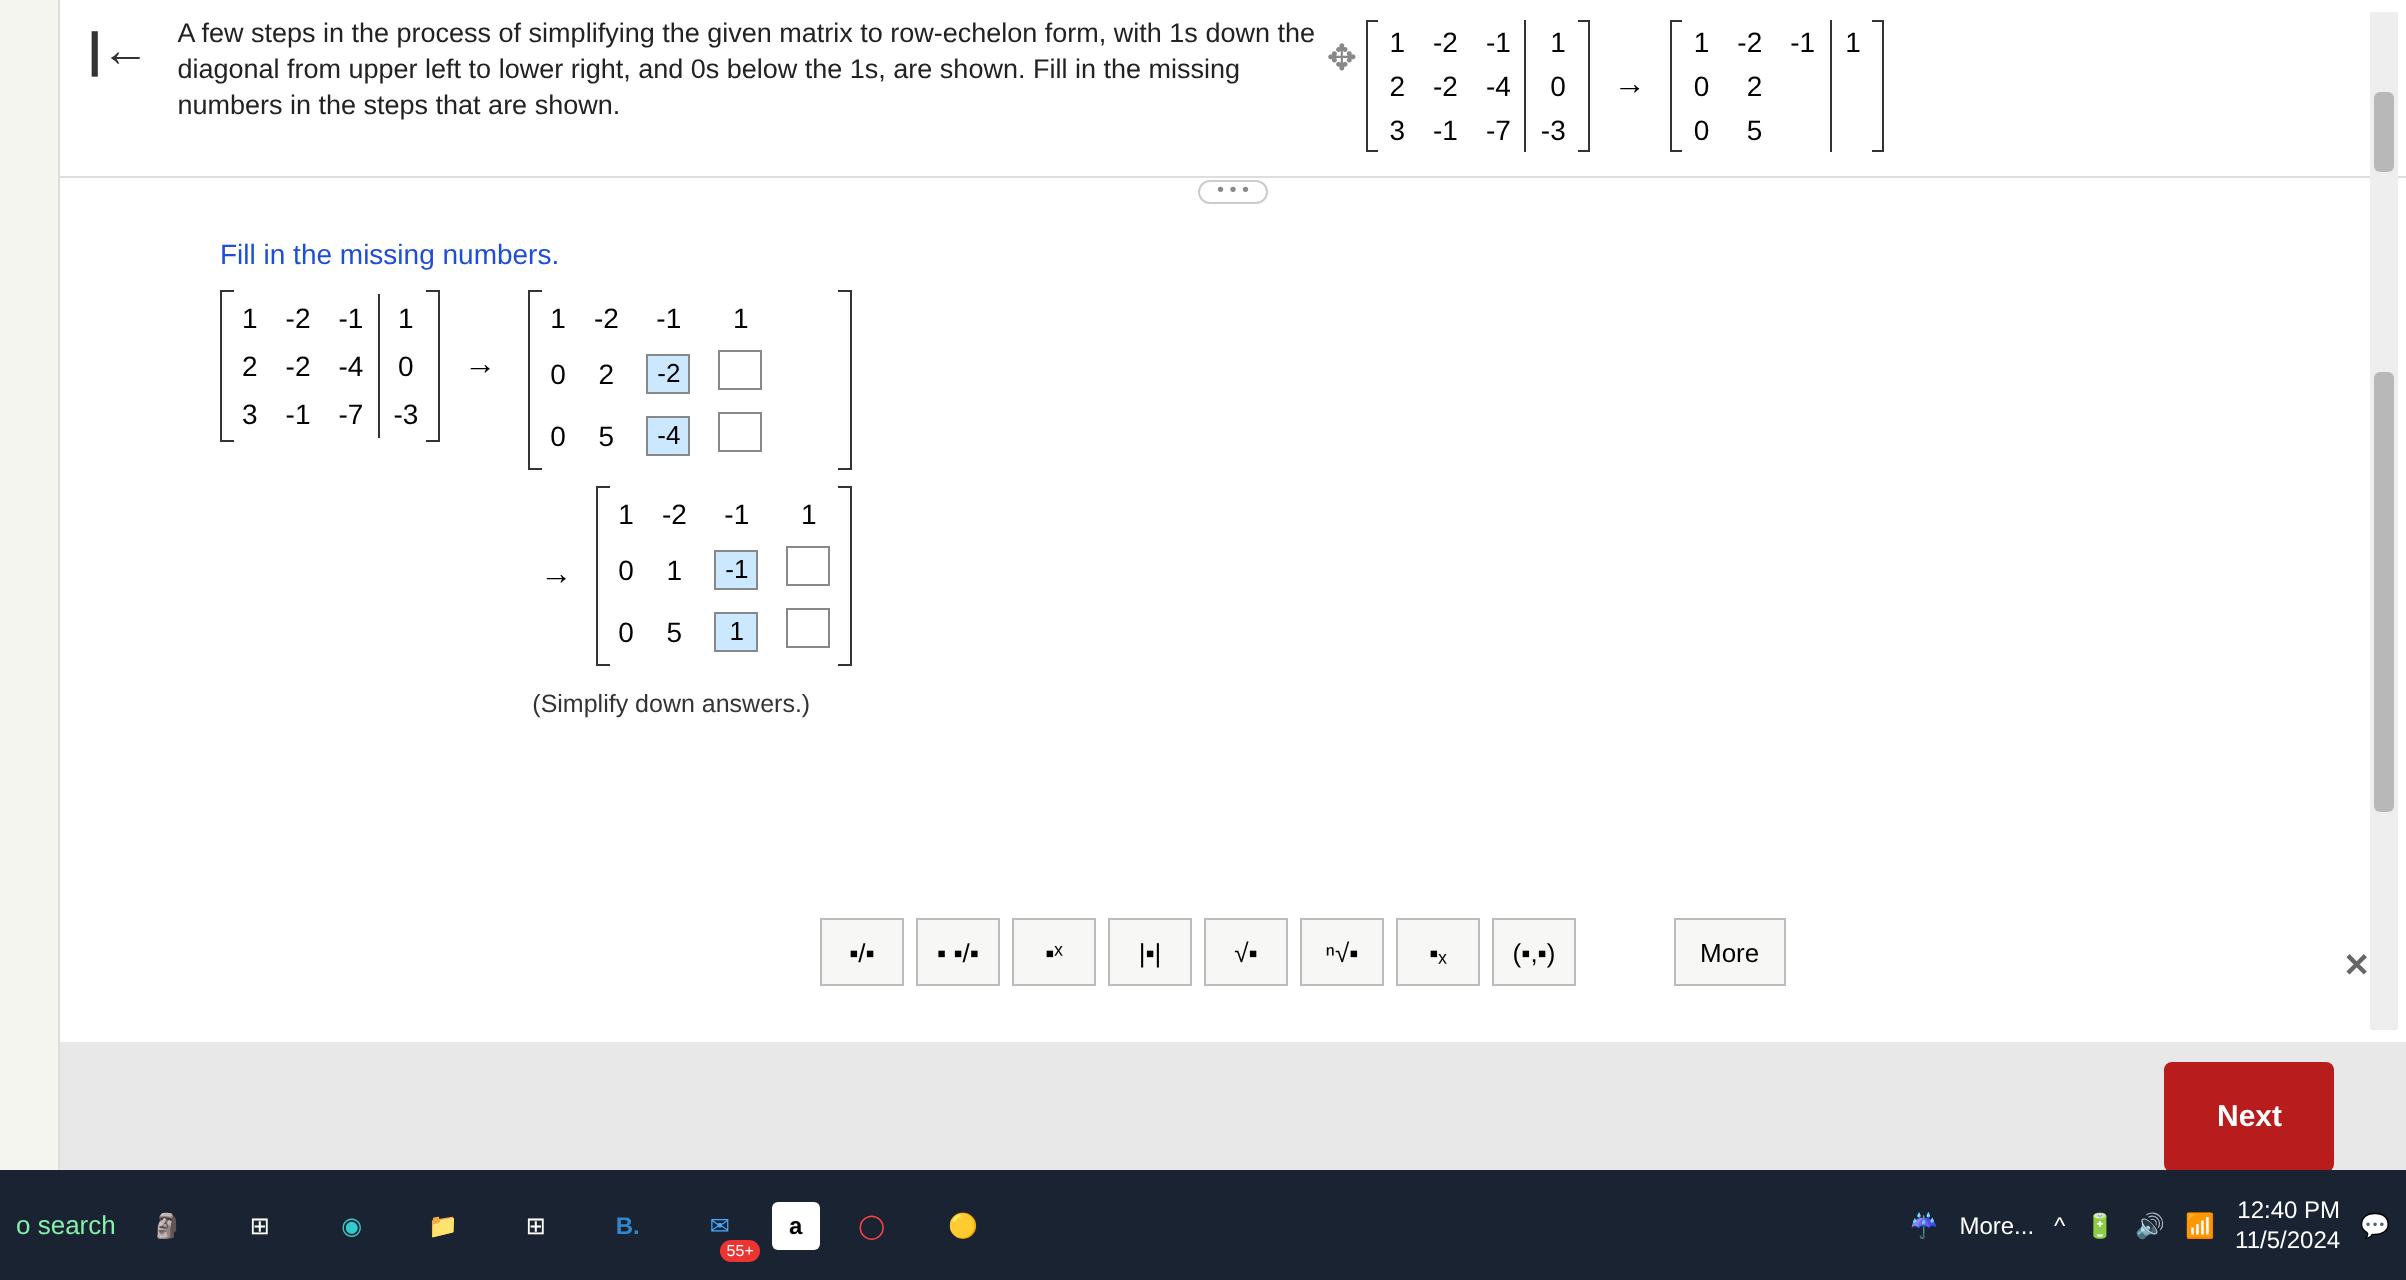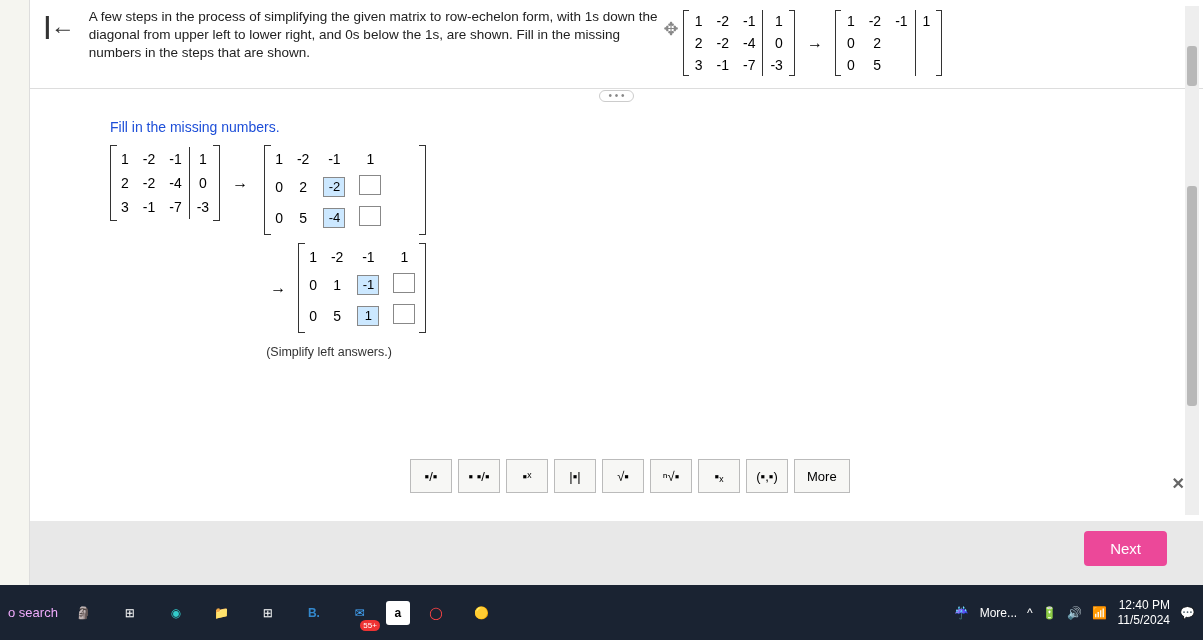--- a/index.html
+++ b/index.html
@@ -28,30 +28,30 @@
 .matb::before { left:0; border-left:1.5px solid #333; }
 .matb::after { right:0; border-right:1.5px solid #333; }
 .matb table { border-collapse: collapse; }
 .matb td { padding: 4px 7px; text-align: center; font-size: 14px; min-width: 18px; }
 .input-cell { border:1px solid #888; min-width: 22px; height: 20px; display:inline-block; background:#fff; text-align:center; line-height:18px; font-size:13px; }
 .input-cell.filled { background:#cce8ff; }
 .stack { display:flex; flex-direction:column; gap:8px; }
 .simplify-note { font-size: 12.5px; color:#333; margin-top: 4px; margin-left: 2px; }
 .math-toolbar { position:absolute; bottom: 86px; left: 0; right: 0; display:flex; gap:6px; padding: 6px 10px 6px 380px; align-items:center; background:#fff; }
 .mt-btn { border:1px solid #bbb; background:#f7f7f5; width:42px; height:34px; display:flex; align-items:center; justify-content:center; font-size:13px; cursor:pointer; }
-.mt-btn.more { width:auto; padding: 0 12px; }
+.mt-btn.more { width:auto; padding: 0 12px; margin-left: 43px; }
 .close-x { position:absolute; right: 18px; bottom: 92px; font-size: 16px; font-weight:bold; color:#666; cursor:pointer; }
 .footer-bar { position:absolute; bottom: 0; left:0; right:0; height: 64px; background:#e8e8e8; display:flex; align-items:flex-start; justify-content:flex-end; padding: 10px 36px; }
-.next-btn { background:#ec4899; color:#fff; border:none; border-radius:4px; padding: 9px 26px; font-size:15px; font-weight:normal; cursor:pointer; }
+.next-btn { background:#b91c1c; color:#fff; border:none; border-radius:4px; padding: 19px 26px; font-size:15px; font-weight:bold; cursor:pointer; }
 .scroll-right { position:absolute; right:4px; top:6px; bottom:70px; width:14px; background:#eee; }
 .scroll-thumb { position:absolute; right:2px; width:10px; background:#b8b8b8; border-radius:3px; }
 .scroll-thumb.t1 { top: 40px; height: 40px; }
 .scroll-thumb.t2 { top: 180px; height: 220px; }
 .taskbar { position:absolute; bottom:0; left:0; right:0; height:55px; background:#1a2332; display:flex; align-items:center; padding: 0 8px; color:#fff; font-size:12px; gap: 6px; }
-.tb-search { color:#f0abfc; font-size:13px; }
+.tb-search { color:#86efac; font-size:13px; }
 .tb-item { width:40px; height:40px; display:flex; align-items:center; justify-content:center; cursor:pointer; }
 .tb-spacer { flex:1; }
 .tb-right { display:flex; align-items:center; gap:10px; }
 .tb-clock { text-align:right; line-height:1.2; }
 .hmat-wrap { position:relative; padding: 0 5px; }
 .hmat-wrap::before, .hmat-wrap::after { content:""; position:absolute; top:0; bottom:0; width:5px; border-top:1.5px solid #333; border-bottom:1.5px solid #333; }
 .hmat-wrap::before { left:0; border-left:1.5px solid #333; }
 .hmat-wrap::after { right:0; border-right:1.5px solid #333; }
 </style>
 </head>
@@ -199,21 +199,21 @@
                 <tr>
                       <td>0</td>
                       <td>5</td>
                       <td><span class="input-cell filled">1</span></td>
                       <td><span class="input-cell"></span></td>
                     </tr>
               </tbody>
                 </table>
             </div>
           </div>
-          <div class="simplify-note">(Simplify left answers.)</div>
+          <div class="simplify-note">(Simplify down answers.)</div>
         </div>
       </div>
     </div>
 
     <div class="math-toolbar">
       <div class="mt-btn">▪/▪</div>
       <div class="mt-btn">▪ ▪/▪</div>
       <div class="mt-btn">▪ˣ</div>
       <div class="mt-btn">|▪|</div>
       <div class="mt-btn">√▪</div>

